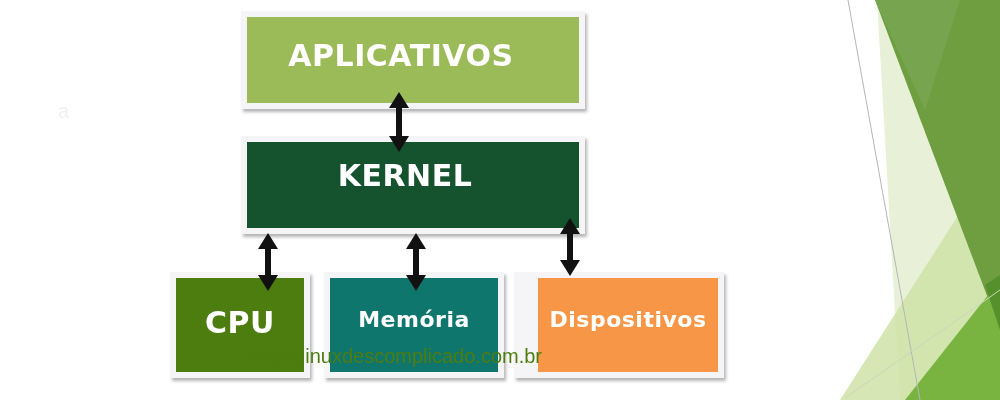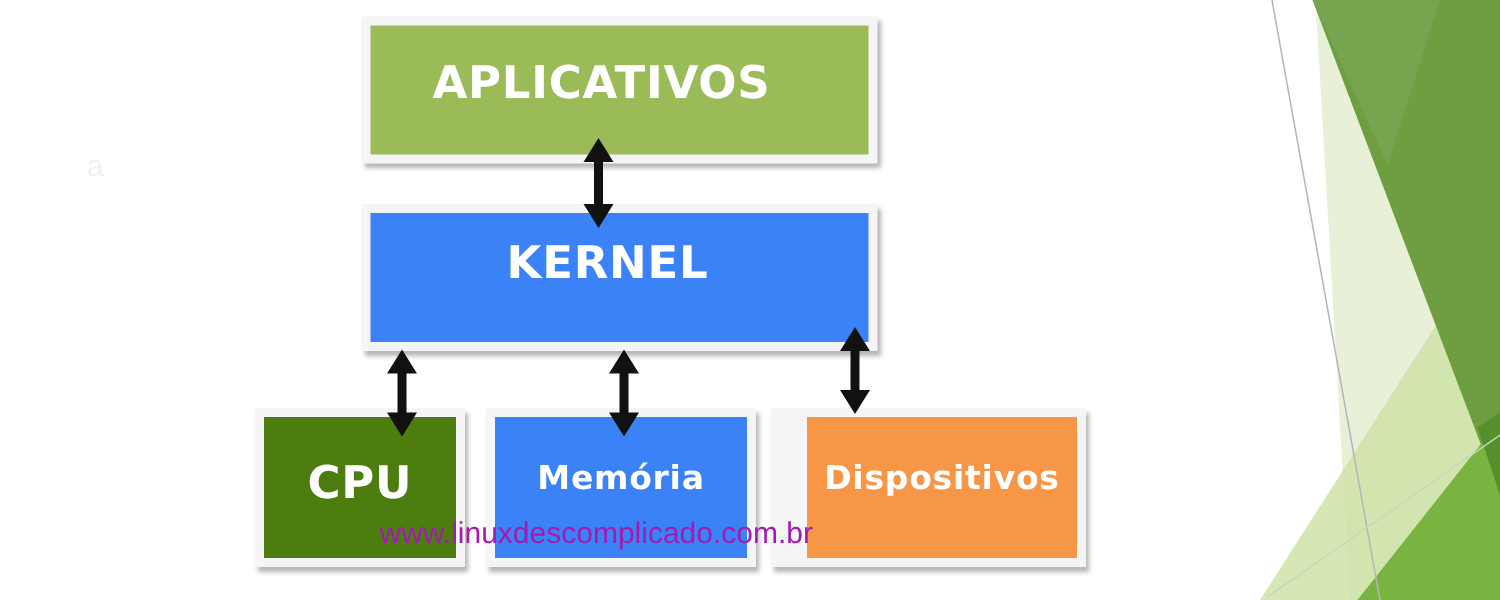--- a/index.html
+++ b/index.html
@@ -42,21 +42,21 @@
     #box-kernel .box-label { left: -8px; top: -10px; }
     #box-cpu .box-label { top: -3px; }
     #box-mem .box-label { top: -6px; }
     #box-dev .box-label { top: -6px; }
 
     .arrow { position: absolute; }
 
     .watermark {
       position: absolute; left: 253px; top: 345px;
       font-family: "Liberation Sans", sans-serif;
-      font-size: 20px; color: #a21caf;
+      font-size: 20px; color: #4d7c0f;
     }
   </style>
 </head>
 <body>
 
 <svg class="bg-deco" viewBox="0 0 1000 400" xmlns="http://www.w3.org/2000/svg">
 
   <polygon points="877,0 1000,0 1000,400 900,400" fill="#e6f0d4" opacity="0.9"></polygon>
 
   <polygon points="1000,150 1000,400 840,400" fill="#cfe3a8" opacity="0.85"></polygon>
@@ -74,33 +74,33 @@
 
 <div class="faint-logo">a</div>
 
 <div class="box-frame" id="frame-apps">
   <div class="box" id="box-apps" style="background: rgb(155, 187, 89);">
     <span class="box-label">APLICATIVOS</span>
   </div>
 </div>
 
 <div class="box-frame" id="frame-kernel">
-  <div class="box" id="box-kernel" style="background: #3b82f6;">
+  <div class="box" id="box-kernel" style="background: #14532d;">
     <span class="box-label">KERNEL</span>
   </div>
 </div>
 
 <div class="box-frame" id="frame-cpu">
   <div class="box" id="box-cpu" style="background: #4d7c0f;">
     <span class="box-label">CPU</span>
   </div>
 </div>
 
 <div class="box-frame" id="frame-mem">
-  <div class="box" id="box-mem" style="background: #3b82f6;">
+  <div class="box" id="box-mem" style="background: #0f766e;">
     <span class="box-label">Memória</span>
   </div>
 </div>
 
 <div class="box-frame" id="frame-dev">
   <div class="box" id="box-dev" style="background: rgb(247, 150, 70); margin-left: 18px;">
     <span class="box-label">Dispositivos</span>
   </div>
 </div>
 

